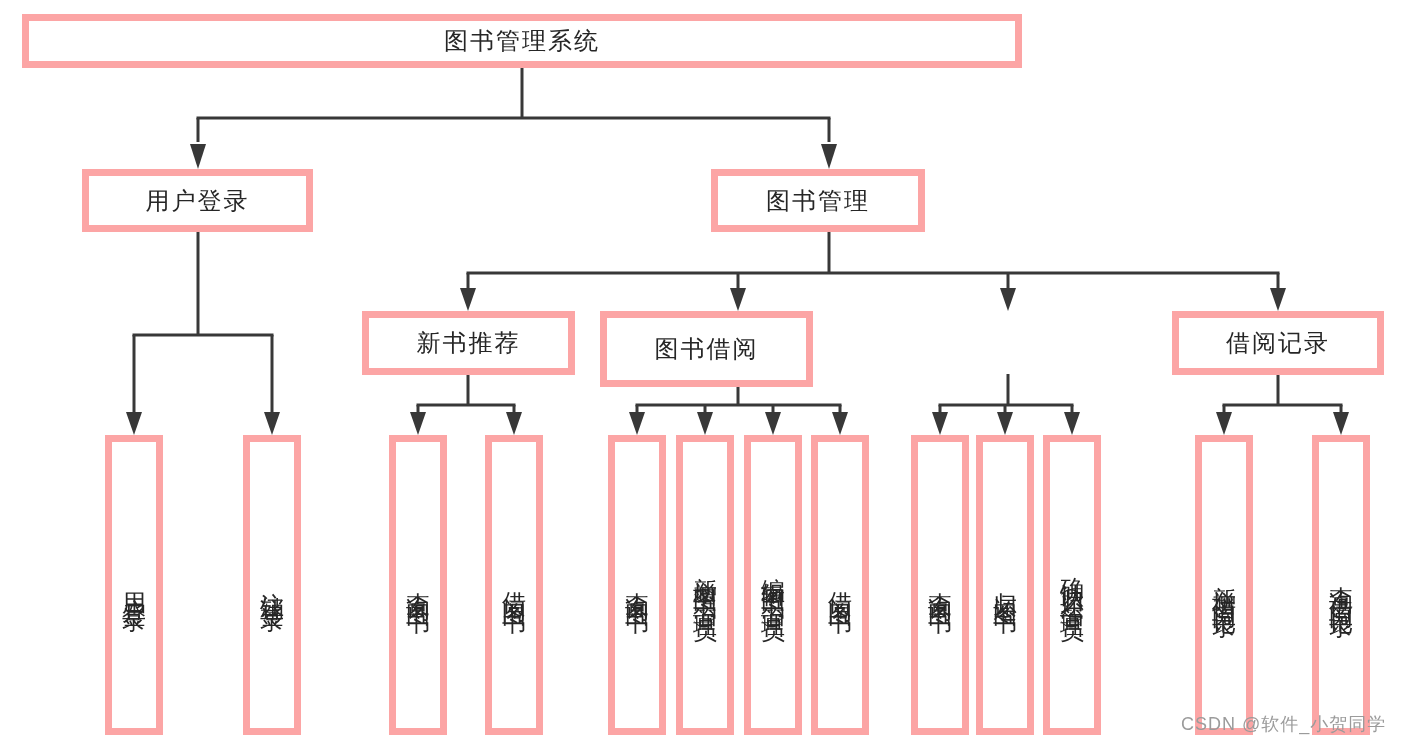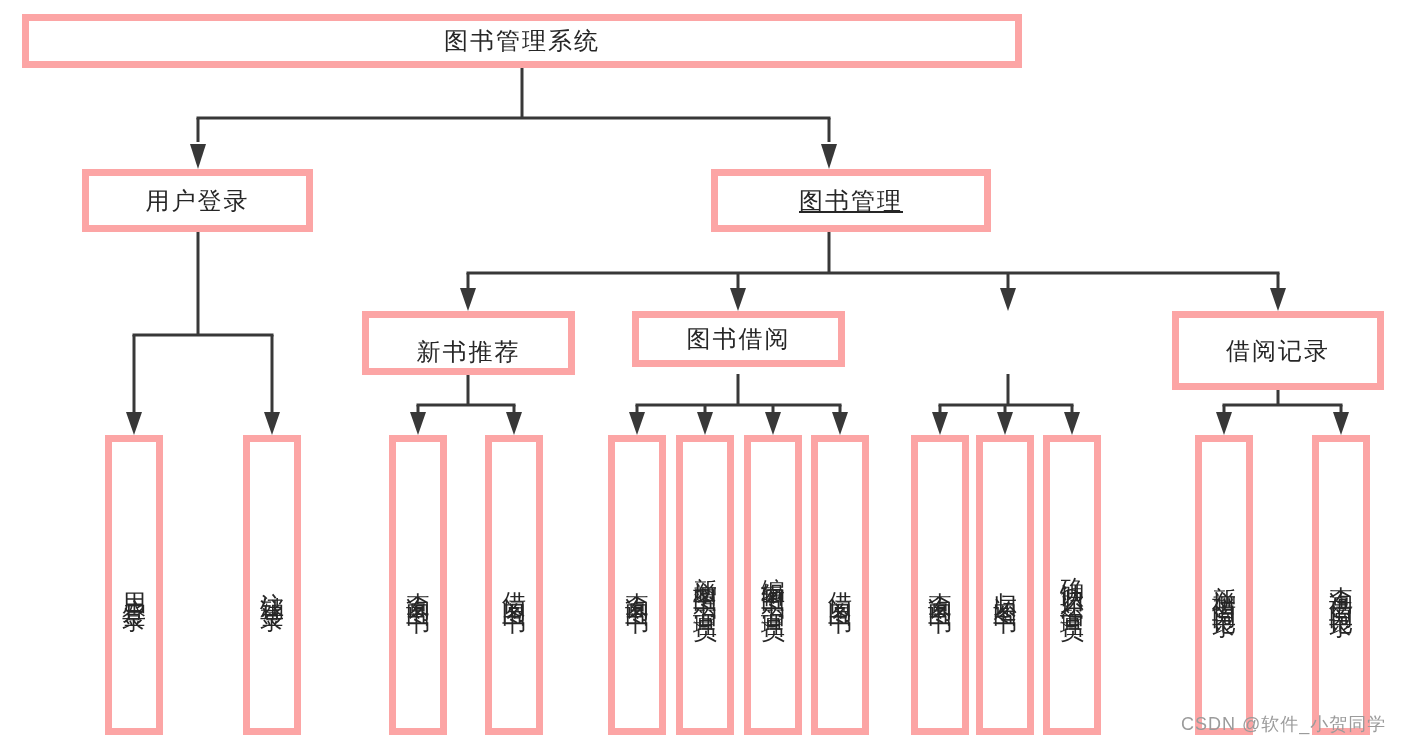--- a/index.html
+++ b/index.html
@@ -119,31 +119,31 @@
     </g>
   </svg>
 
   <div class="node h" style="left:22px; top:14px; width:1000px; height:54px;">
     <span>图书管理系统</span>
   </div>
 
   <div class="node h" style="left:82px; top:169px; width:231px; height:63px;">
     <span>用户登录</span>
   </div>
-  <div class="node h" style="left:711px; top:169px; width:280px; height:63px;text-decoration:underline;">
+  <div class="node h" style="left:711px; top:169px; width:214px; height:63px;">
     <span>图书管理</span>
   </div>
 
-  <div class="node h" style="left:362px; top:311px; width:213px; height:64px;align-items:flex-end;">
+  <div class="node h" style="left:362px; top:311px; width:213px; height:64px;">
     <span>新书推荐</span>
   </div>
-  <div class="node h" style="left:632px; top:311px; width:213px; height:56px;">
+  <div class="node h" style="left:600px; top:311px; width:213px; height:76px;">
     <span>图书借阅</span>
   </div>
-  <div class="node h" style="left:1172px; top:311px; width:212px; height:79px;">
+  <div class="node h" style="left:1172px; top:311px; width:212px; height:64px;">
     <span>借阅记录</span>
   </div>
 
   <div class="node v" style="left:105px; top:435px; width:58px; height:300px;">
     <span class="vtext">用户登录</span>
   </div>
   <div class="node v" style="left:243px; top:435px; width:58px; height:300px;">
     <span class="vtext">注销登录</span>
   </div>
 

